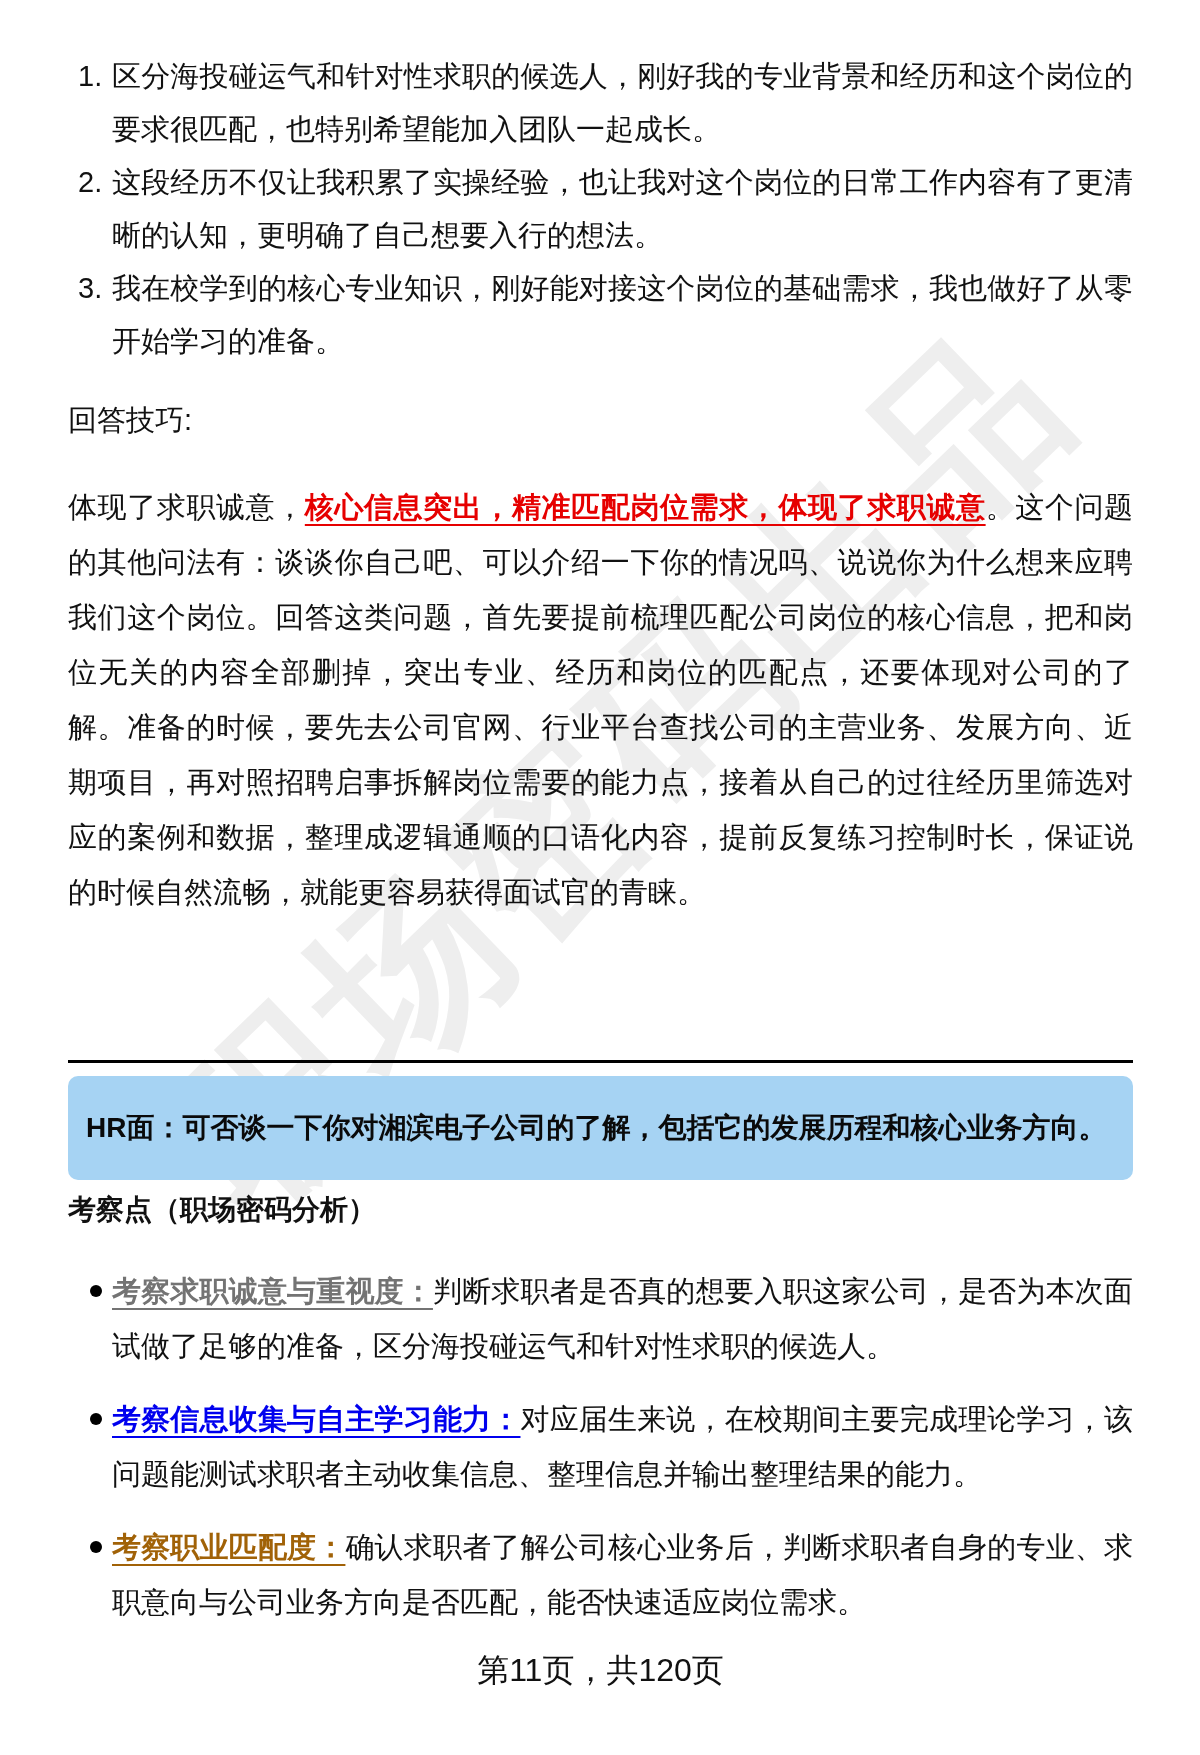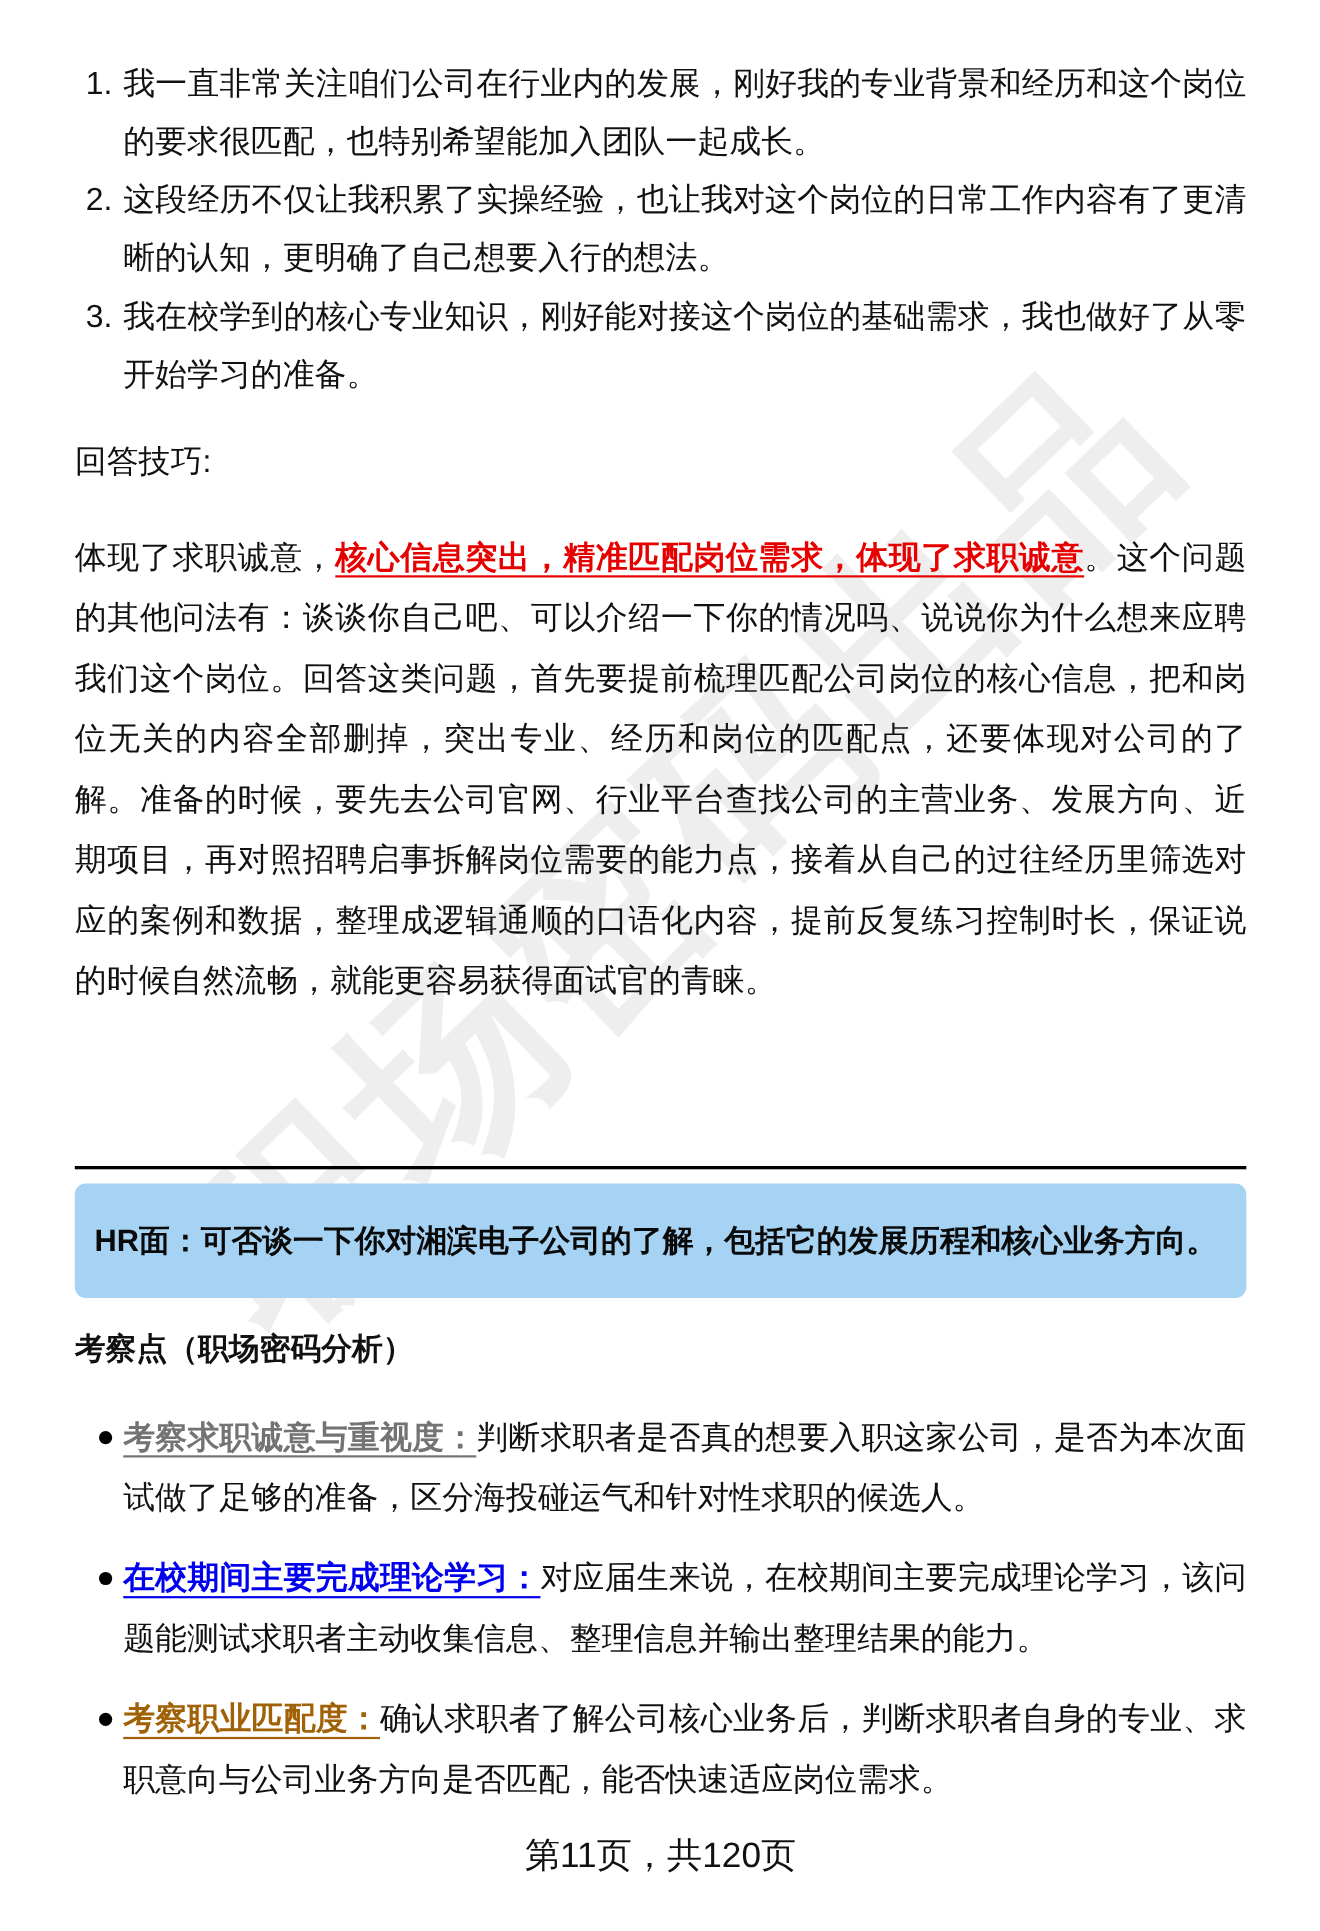--- a/index.html
+++ b/index.html
@@ -30,21 +30,21 @@
     text-underline-offset:7px; text-decoration-thickness:2px;margin-top:12px;
   }
 
   .divider { margin:140px 0 0 0; border:none; border-top:3px solid #000; height:0; }
 
   .qbox {
     margin-top:13px; border-radius:10px; padding:28px 18px;
     font-size:28px; font-weight:bold; line-height:48px; color:#0a0a0a;
   }
 
-  .analysis-heading { margin-top:28px; font-size:28px; font-weight:bold; line-height:36px; }
+  .analysis-heading { margin-top:12px; font-size:28px; font-weight:bold; line-height:36px; }
 
   .bullets { margin-top:36px; }
   .bullet { display:flex; margin-bottom:18px; }
   .bullet .dot {
     flex:none; width:12px; height:12px; border-radius:50%;
     background:#000; margin:21px 10px 0 22px;
   }
   .bullet .btxt { flex:1; font-size:29px; line-height:55px; text-align:justify; }
   .blead {
     font-weight:bold; text-decoration:underline;
@@ -58,21 +58,21 @@
 
 <div class="page">
   <div class="watermark">职场密码出品</div>
 
   <div class="content">
 
     <div class="olist">
 
         <div class="oli">
           <span class="num">1.</span>
-          <span class="txt">我一直非常关注咱们公司在行业内的发展，刚好我的专业背景和经历和这个岗位的要求很匹配，也特别希望能加入团队一起成长。</span>
+          <span class="txt">区分海投碰运气和针对性求职的候选人，刚好我的专业背景和经历和这个岗位的要求很匹配，也特别希望能加入团队一起成长。</span>
         </div>
 
         <div class="oli">
           <span class="num">2.</span>
           <span class="txt">这段经历不仅让我积累了实操经验，也让我对这个岗位的日常工作内容有了更清晰的认知，更明确了自己想要入行的想法。</span>
         </div>
 
         <div class="oli">
           <span class="num">3.</span>
           <span class="txt">我在校学到的核心专业知识，刚好能对接这个岗位的基础需求，我也做好了从零开始学习的准备。</span>
@@ -93,21 +93,21 @@
 
     <div class="bullets">
 
         <div class="bullet">
           <span class="dot"></span>
           <span class="btxt"><span class="blead" style="color: #737373;">考察求职诚意与重视度：</span><span>判断求职者是否真的想要入职这家公司，是否为本次面试做了足够的准备，区分海投碰运气和针对性求职的候选人。</span></span>
         </div>
 
         <div class="bullet">
           <span class="dot"></span>
-          <span class="btxt"><span class="blead" style="color: rgb(0, 0, 238);">在校期间主要完成理论学习：</span><span>对应届生来说，在校期间主要完成理论学习，该问题能测试求职者主动收集信息、整理信息并输出整理结果的能力。</span></span>
+          <span class="btxt"><span class="blead" style="color: rgb(0, 0, 238);">考察信息收集与自主学习能力：</span><span>对应届生来说，在校期间主要完成理论学习，该问题能测试求职者主动收集信息、整理信息并输出整理结果的能力。</span></span>
         </div>
 
         <div class="bullet">
           <span class="dot"></span>
           <span class="btxt"><span class="blead" style="color: #a16207;">考察职业匹配度：</span><span>确认求职者了解公司核心业务后，判断求职者自身的专业、求职意向与公司业务方向是否匹配，能否快速适应岗位需求。</span></span>
         </div>
       </div>
 
     <div class="footer">第11页，共120页</div>
   </div>

